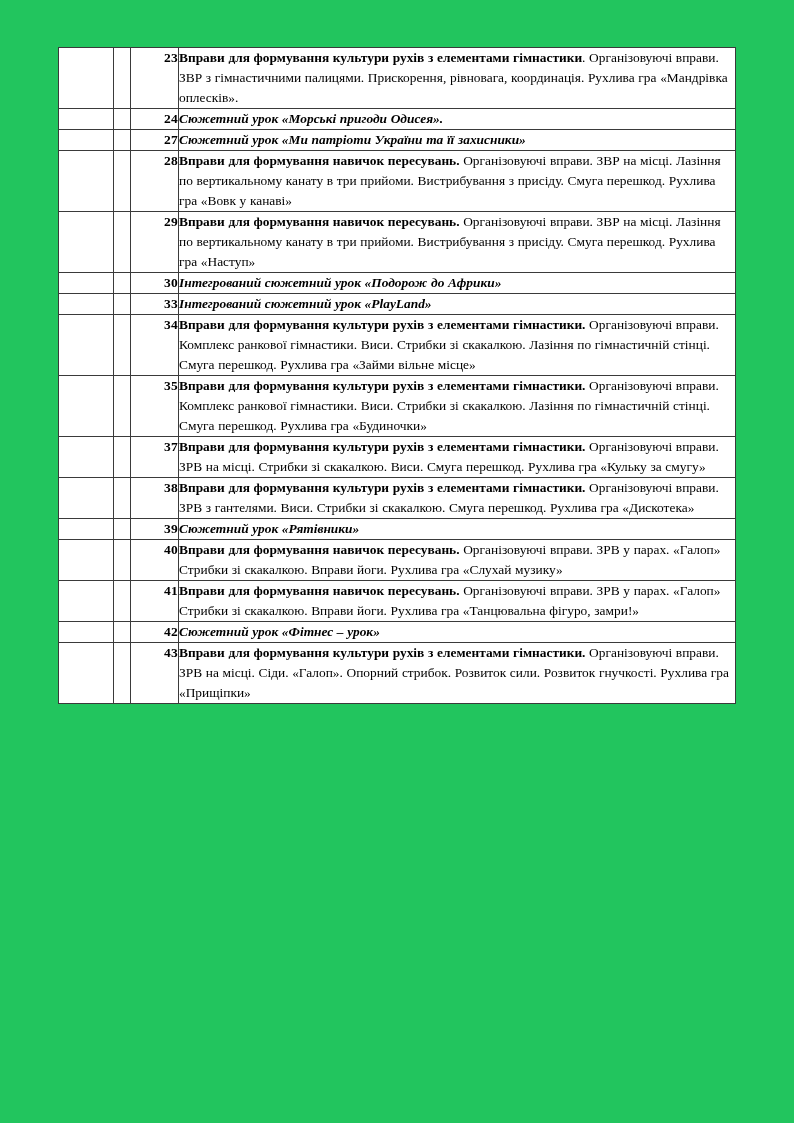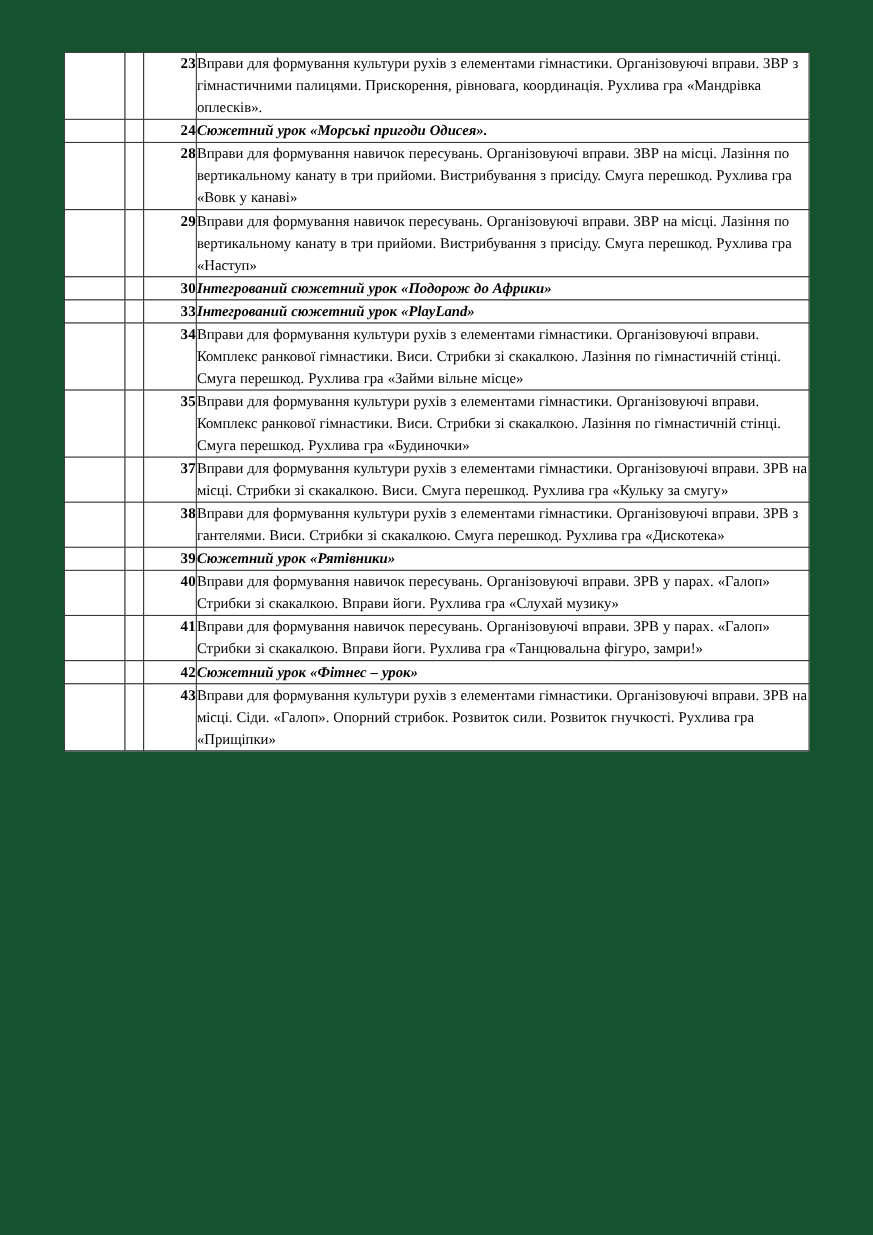--- a/index.html
+++ b/index.html
@@ -11,21 +11,21 @@
     width: 794px;
     height: 1123px;
     font-family: "Liberation Serif", "DejaVu Serif", serif;
     color: #000000;
     -webkit-font-smoothing: none;
   }
   #page {
     position: relative;
     width: 794px;
     height: 1123px;
-    background: #14532d;
+    background: #22c55e;
     box-sizing: border-box;
   }
   #doc-table {
     position: absolute;
     left: 58px;
     top: 47px;
     width: 677px;
     border-collapse: collapse;
     table-layout: fixed;
   }
@@ -56,21 +56,21 @@
 
   td.cell-content {
     font-size: 13.4px;
     line-height: 20px;
     padding: 1px 4px 2px 6px;
     text-align: left;
     word-spacing: 0.3px;
   }
 
   .lead {
-    font-weight: normal;
+    font-weight: bold;
   }
   .rest {
     font-weight: normal;
   }
   .row-topic .cell-content {
     font-weight: bold;
     font-style: italic;
   }
   .row-topic .txt {
     font-weight: bold;
@@ -93,20 +93,26 @@
           <td class="cell-blank-wide">&nbsp;</td>
           <td class="cell-blank-narrow">&nbsp;</td>
           <td class="cell-num">23</td>
           <td class="cell-content"><span class="lead">Вправи для формування культури рухів з елементами гімнастики</span><span class="rest">. Організовуючі вправи. ЗВР з гімнастичними палицями. Прискорення, рівновага, координація. Рухлива гра «Мандрівка оплесків».</span></td>
         </tr>
         <tr class="row-topic">
           <td class="cell-blank-wide">&nbsp;</td>
           <td class="cell-blank-narrow">&nbsp;</td>
           <td class="cell-num">24</td>
           <td class="cell-content"><span class="txt">Сюжетний урок «Морські пригоди Одисея».</span></td>
+        </tr>
+        <tr class="row-topic">
+          <td class="cell-blank-wide">&nbsp;</td>
+          <td class="cell-blank-narrow">&nbsp;</td>
+          <td class="cell-num">27</td>
+          <td class="cell-content"><span class="txt">Сюжетний урок «Ми патріоти України та її захисники»</span></td>
         </tr>
         <tr>
           <td class="cell-blank-wide">&nbsp;</td>
           <td class="cell-blank-narrow">&nbsp;</td>
           <td class="cell-num">28</td>
           <td class="cell-content"><span class="lead">Вправи для формування навичок пересувань.</span><span class="rest"> Організовуючі вправи. ЗВР на місці. Лазіння по вертикальному канату в три прийоми. Вистрибування з присіду. Смуга перешкод. Рухлива гра «Вовк у канаві»</span></td>
         </tr>
         <tr>
           <td class="cell-blank-wide">&nbsp;</td>
           <td class="cell-blank-narrow">&nbsp;</td>

